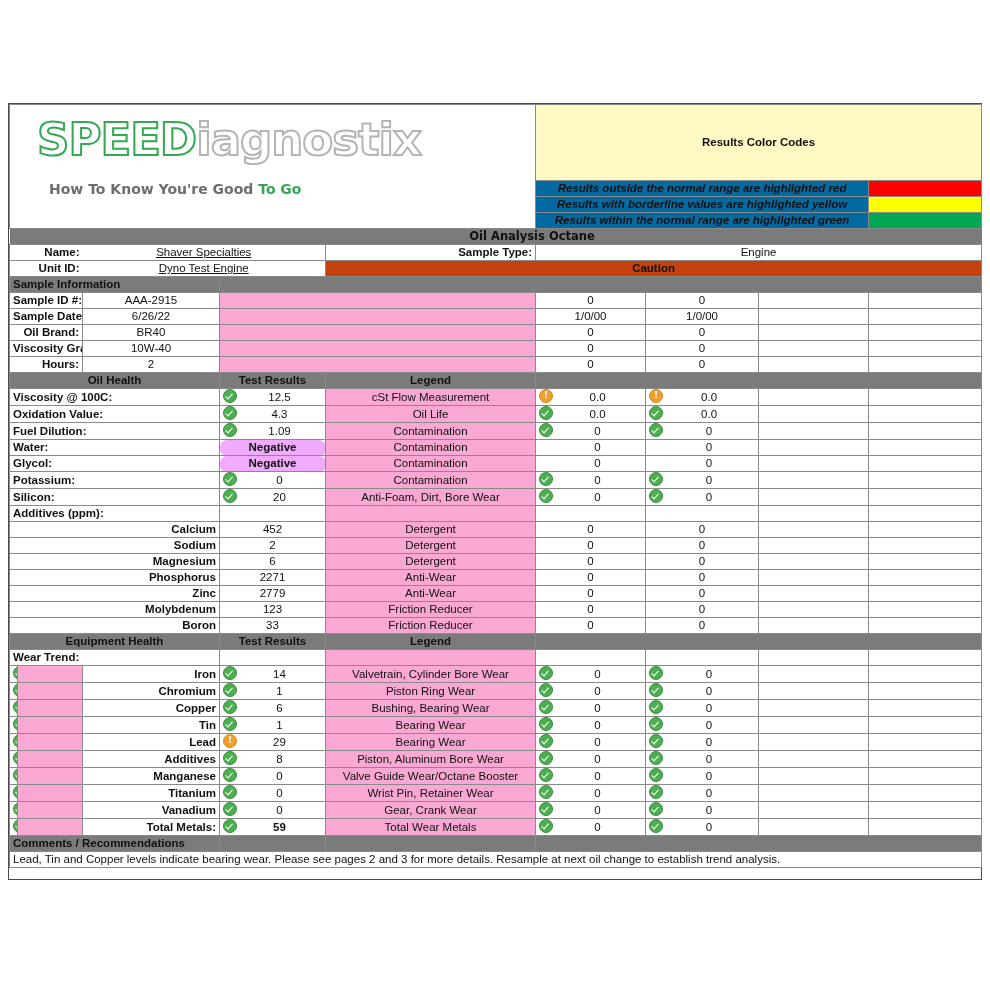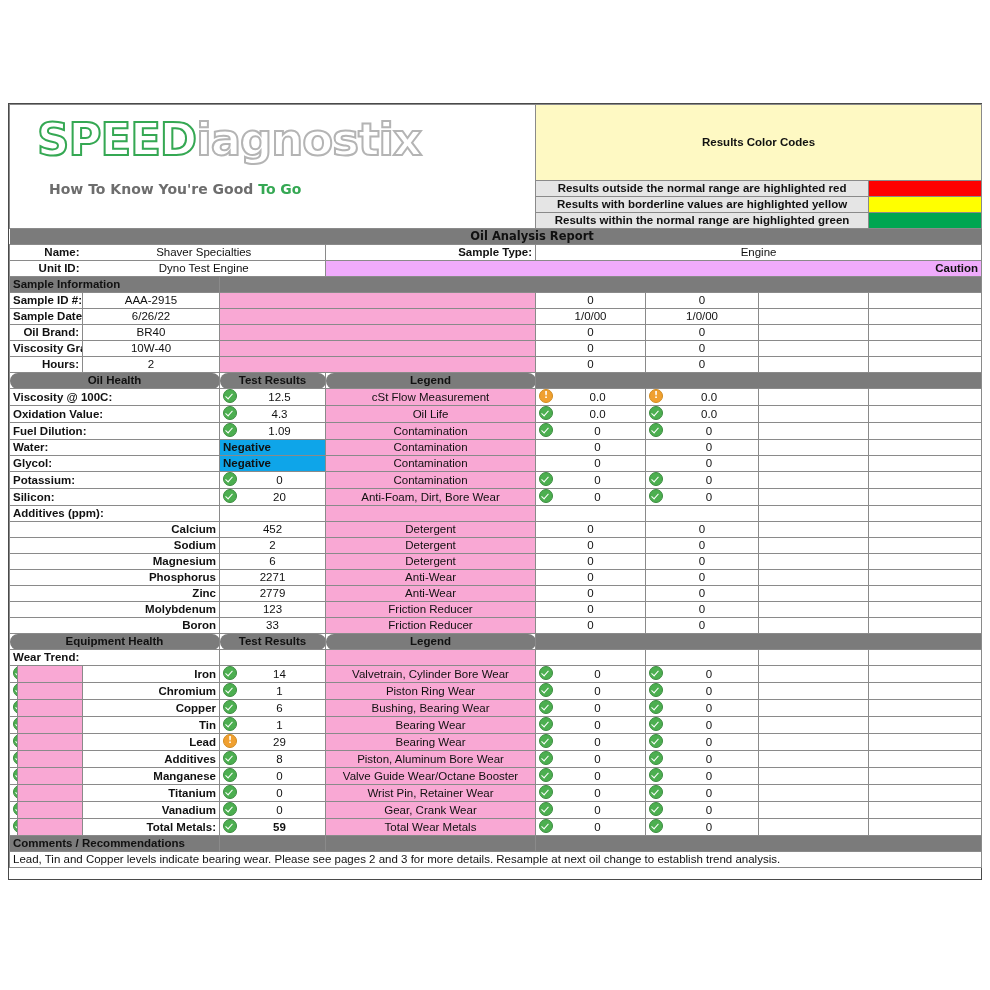--- a/index.html
+++ b/index.html
@@ -22,21 +22,21 @@
     font-size:11.5px;
     line-height:15px;
     height:16px;
     color:#111;
     overflow:hidden;
     white-space:nowrap;
     vertical-align:middle;
     box-sizing:border-box;
   }
   .noborder{border:none !important;}
-  .nb-l{border-left:none !important;}
+  .nb-l{border-left:none !important;text-decoration:underline;}
   .nb-r{border-right:none !important;}
 
   
   .hdrrow{height:76px;}
   .logocell{background:#fff;position:relative;}
   .logo-wrap{position:relative;height:74px;}
   .logo-main{
     position:absolute;left:24px;top:2px;
     font-size:45px;font-weight:700;letter-spacing:-1px;
     font-family:"DejaVu Sans","Liberation Sans",sans-serif;
@@ -53,21 +53,21 @@
     position:absolute;left:36px;top:52px;
     font-size:14px;font-weight:700;color:#6d6d6d;
     font-family:"DejaVu Sans","Liberation Sans",sans-serif;
   }
   .logo-tag .grn{color:#35a853;}
 
   .cc-title{
     background:#fef9c3;color:#fff;font-weight:700;text-align:center;font-size:12px;
     height:18px;
   }
-  .cc-text{text-align:center;font-size:12px;font-weight:600;height:20px;background:#e5e5e5;}
+  .cc-text{text-align:center;font-size:12px;font-weight:600;height:20px;background:#0369a1;font-style:italic;}
   .cc-red{background:#ff0000;}
   .cc-yel{background:#ffff00;}
   .cc-grn{background:#00a651;}
 
   
   .report-title{
     background:#7b7b7b;color:#fff;font-size:21px;font-weight:700;
     text-align:center;height:26px;line-height:24px;
     font-family:"DejaVu Sans","Liberation Sans",sans-serif;
   }
@@ -76,23 +76,23 @@
   
   .lbl{text-align:right;font-weight:700;font-size:12px;}
   .val{text-align:center;font-size:12px;}
   .lft{text-align:left;margin-top:48px;}
   .bold{font-weight:700;}
   .shade{background:#f9a8d4;}
   .sectionhdr{
     background:#7b7b7b;color:#fff;font-weight:700;font-size:12.5px;height:19px;margin-top:28px;
   }
   .sec-left{padding-left:14px;text-align:left;}
-  .sec-ctr{text-align:center;border-radius:8px;}
-  .yellowcell{background:#f0abfc;text-align:right;font-weight:700;font-size:12px;}
-  .greencell{background:#0ea5e9;color:#ffffff;font-weight:700;font-size:12px;}
+  .sec-ctr{text-align:center;}
+  .yellowcell{background:#c2410c;text-align:center;font-weight:700;font-size:12px;}
+  .greencell{background:#f0abfc;color:#ffffff;text-align:center;font-weight:700;font-size:12px;border-radius:7px;}
 
   
   .ic{
     display:inline-block;width:12px;height:12px;border-radius:50%;
     vertical-align:-2px;position:relative;
   }
   .ic.ok{background:#4caf50;border:1px solid #3c8c40;}
   .ic.ok::after{
     content:"";position:absolute;left:2.6px;top:1.6px;width:3px;height:6px;
     border:solid #fff;border-width:0 1.6px 1.6px 0;transform:rotate(42deg);
@@ -149,21 +149,21 @@
           <tr>
             <td class="cc-text" colspan="3">Results with borderline values are highlighted yellow</td>
             <td class="cc-yel"></td>
           </tr>
           <tr>
             <td class="cc-text" colspan="3">Results within the normal range are highlighted green</td>
             <td class="cc-grn"></td>
           </tr>
           <tr>
             <td class="title-left noborder" colspan="2"></td>
-            <td class="report-title noborder" colspan="7">Oil Analysis Report</td>
+            <td class="report-title noborder" colspan="7">Oil Analysis Octane</td>
           </tr>
           <tr>
             <td class="lbl nb-r" colspan="2">Name:</td>
             <td class="val nb-l" colspan="2">Shaver Specialties</td>
             <td class="lbl">Sample Type:</td>
             <td class="val" colspan="4">Engine</td>
           </tr>
           <tr>
             <td class="lbl nb-r" colspan="2">Unit ID:</td>
             <td class="val nb-l" colspan="2">Dyno Test Engine</td>

